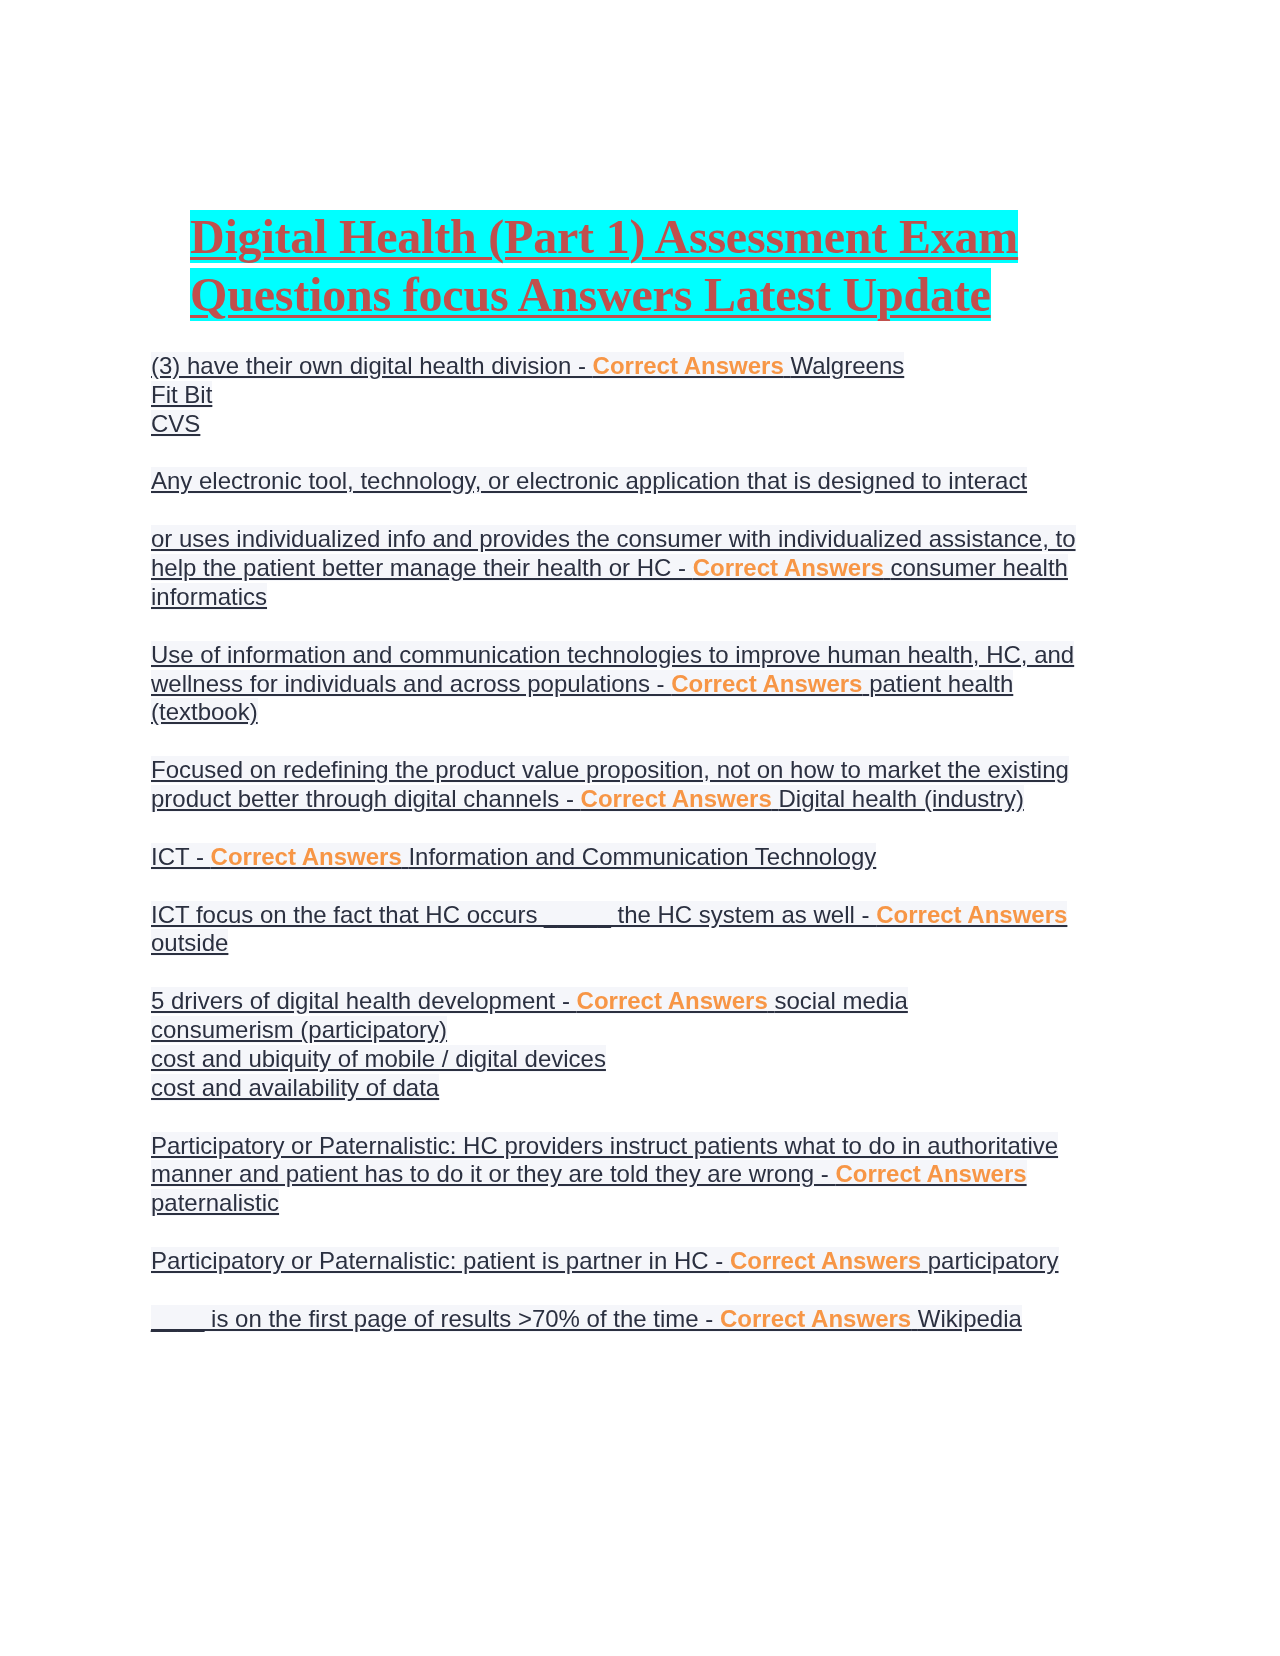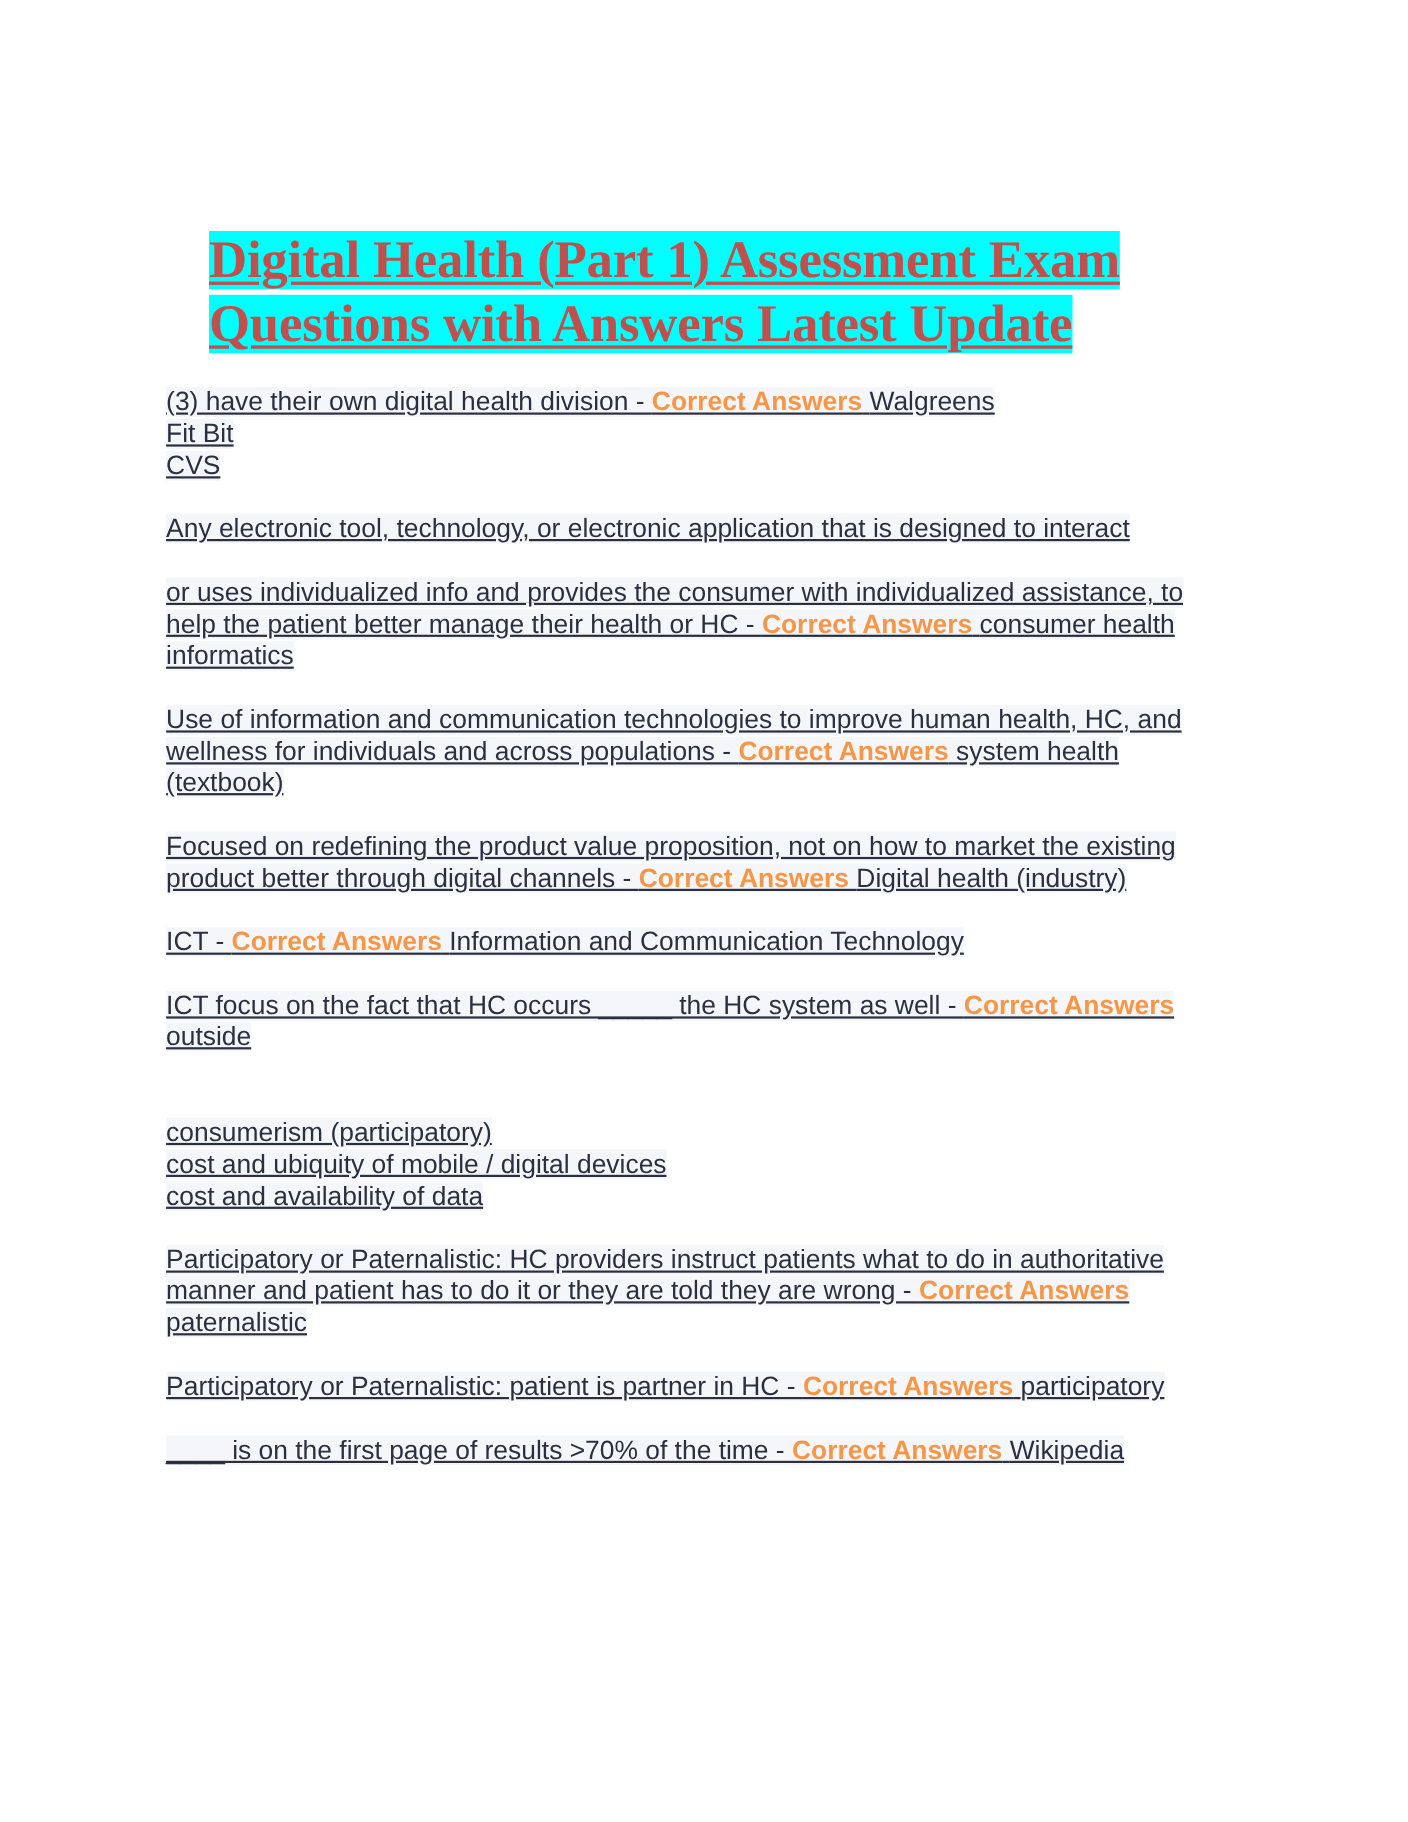--- a/index.html
+++ b/index.html
@@ -32,21 +32,21 @@
   .qa { margin: 0 0 28.87px 0; }
   .ln { background: #f5f6fa; }
   .ans-label { color: #f79646; font-weight: bold; }
 </style>
 </head>
 <body>
 
 <div class="page">
   <h1 class="title">
     <span class="hl">Digital Health (Part 1) Assessment Exam </span><br>
-    <span class="hl">Questions with Answers Latest Update</span>
+    <span class="hl">Questions focus Answers Latest Update</span>
   </h1>
 
   <div class="body">
 
     <p class="qa">
       <span class="ln"><span>(3) have their own digital health division - </span><span class="ans-label">Correct Answers</span> <span>Walgreens</span></span><br>
       <span class="ln">Fit Bit</span><br>
       <span class="ln">CVS</span>
     </p>
 
@@ -54,40 +54,40 @@
     <p class="qa">
       <span class="ln">Any electronic tool, technology, or electronic application that is designed to interact</span><br>
       <br>
       <span class="ln">or uses individualized info and provides the consumer with individualized assistance, to</span><br>
       <span class="ln"><span>help the patient better manage their health or HC - </span><span class="ans-label">Correct Answers</span> <span>consumer health</span></span><br>
       <span class="ln">informatics</span>
     </p>
 
     <p class="qa">
       <span class="ln">Use of information and communication technologies to improve human health, HC, and</span><br>
-      <span class="ln"><span>wellness for individuals and across populations - </span><span class="ans-label">Correct Answers</span> <span>system health</span></span><br>
+      <span class="ln"><span>wellness for individuals and across populations - </span><span class="ans-label">Correct Answers</span> <span>patient health</span></span><br>
       <span class="ln">(textbook)</span>
     </p>
 
     <p class="qa">
       <span class="ln">Focused on redefining the product value proposition, not on how to market the existing</span><br>
       <span class="ln"><span>product better through digital channels - </span><span class="ans-label">Correct Answers</span> <span>Digital health (industry)</span></span>
     </p>
 
     <p class="qa">
       <span class="ln"><span>ICT - </span><span class="ans-label">Correct Answers</span> <span>Information and Communication Technology</span></span>
     </p>
 
     <p class="qa">
       <span class="ln"><span>ICT focus on the fact that HC occurs _____ the HC system as well - </span><span class="ans-label">Correct Answers</span></span><br>
       <span class="ln">outside</span>
     </p>
 
     <p class="qa">
-      <br>
+      <span class="ln"><span>5 drivers of digital health development - </span><span class="ans-label">Correct Answers</span> <span>social media</span></span><br>
       <span class="ln">consumerism (participatory)</span><br>
       <span class="ln">cost and ubiquity of mobile / digital devices</span><br>
       <span class="ln">cost and availability of data</span><br>
     </p>
 
     <p class="qa">
       <span class="ln">Participatory or Paternalistic: HC providers instruct patients what to do in authoritative</span><br>
       <span class="ln"><span>manner and patient has to do it or they are told they are wrong - </span><span class="ans-label">Correct Answers</span></span><br>
       <span class="ln">paternalistic</span>
     </p>

